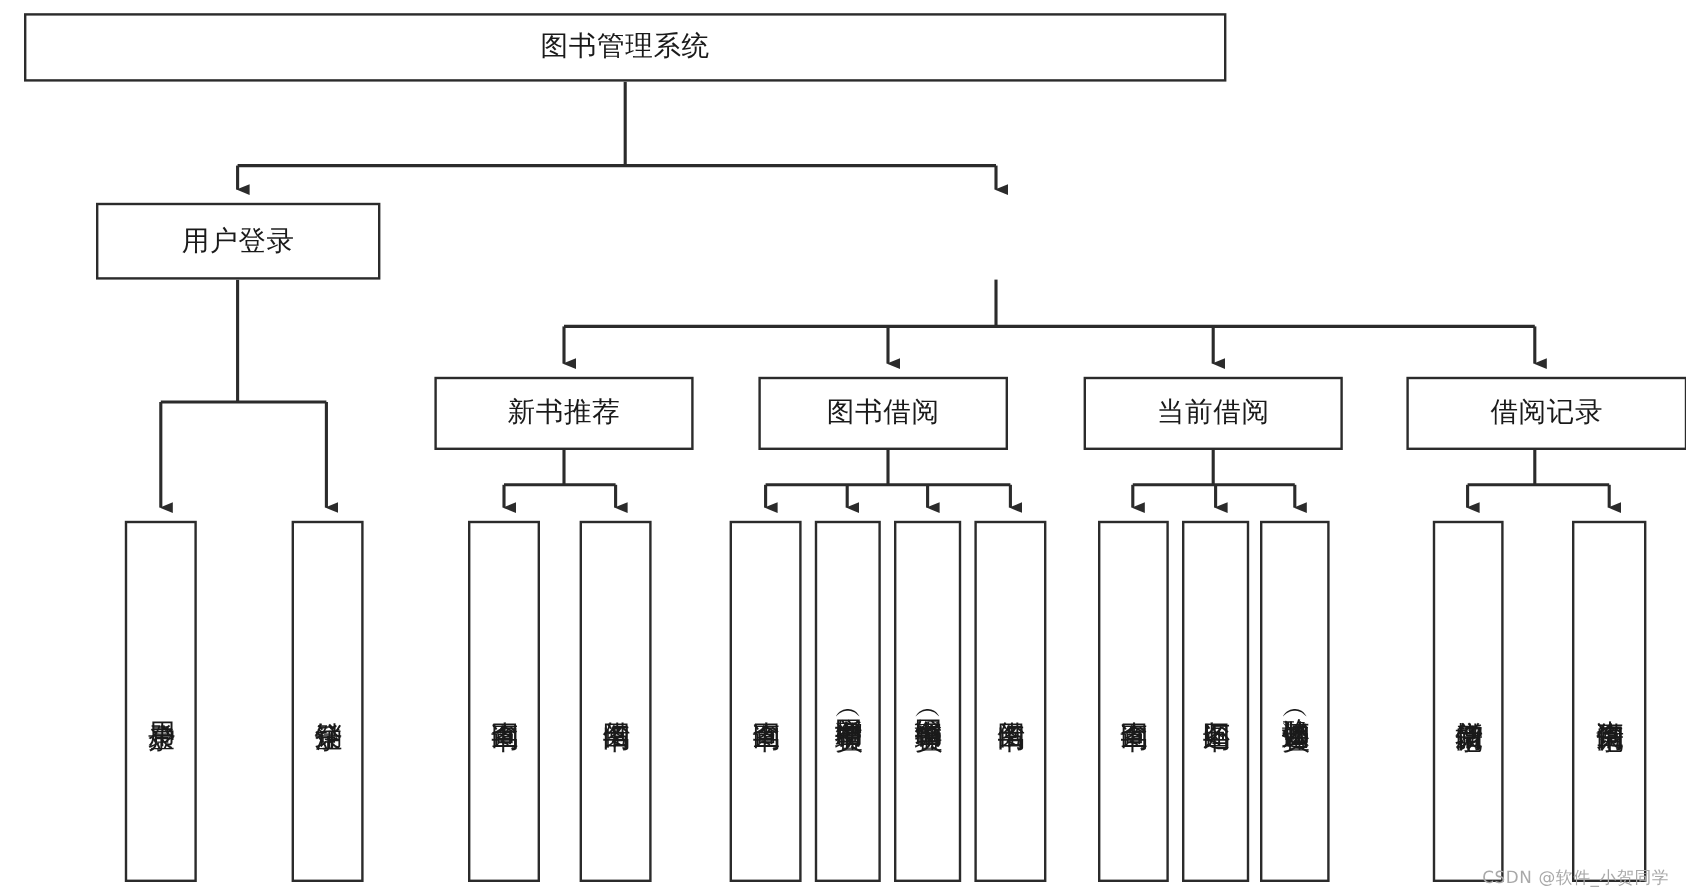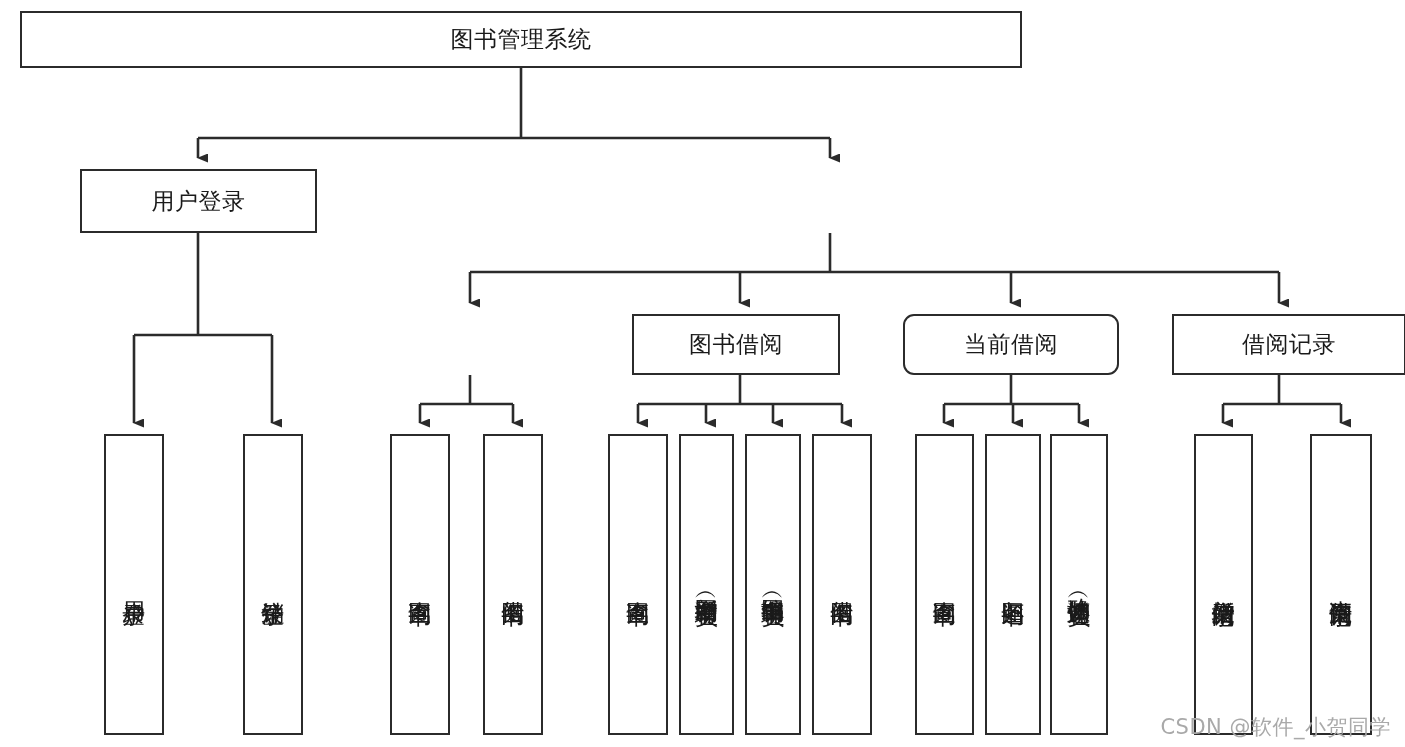--- a/index.html
+++ b/index.html
@@ -47,21 +47,21 @@
     font-size: 23px;
     line-height: 1.42;
     color: #1a1a1a;
     letter-spacing: 1px;
     white-space: nowrap;
   }
   .watermark {
     position: absolute;
     right: 14px;
     bottom: 6px;
-    font-size: 21px;
+    font-size: 14px;
     color: #a9a9a9;
     white-space: nowrap;
     letter-spacing: 0.5px;
     text-align: center;
   }
 </style>
 </head>
 <body>
 
 <div id="stage">
@@ -130,26 +130,29 @@
 
   <div class="node-box" style="left:20px; top:11px; width:1002px; height:57px;">
     <span class="node-label-h">图书管理系统</span>
   </div>
 
   <div class="node-box" style="left:80px; top:169px; width:237px; height:64px;">
     <span class="node-label-h">用户登录</span>
   </div>
 
 
+  <div class="node-box" style="left:362px; top:314px; width:216px; height:61px;">
+    <span class="node-label-h">新书推荐</span>
+  </div>
 
   <div class="node-box" style="left:632px; top:314px; width:208px; height:61px;">
     <span class="node-label-h">图书借阅</span>
   </div>
 
-  <div class="node-box" style="left:903px; top:314px; width:216px; height:61px;border-radius:11px;">
+  <div class="node-box" style="left:903px; top:314px; width:216px; height:61px;">
     <span class="node-label-h">当前借阅</span>
   </div>
 
   <div class="node-box" style="left:1172px; top:314px; width:234px; height:61px;justify-content:center;">
     <span class="node-label-h">借阅记录</span>
   </div>
 
   <div class="node-box" style="left:104px; top:434px; width:60px; height:301px;">
     <span class="node-label-v">用户登录</span>
   </div>

